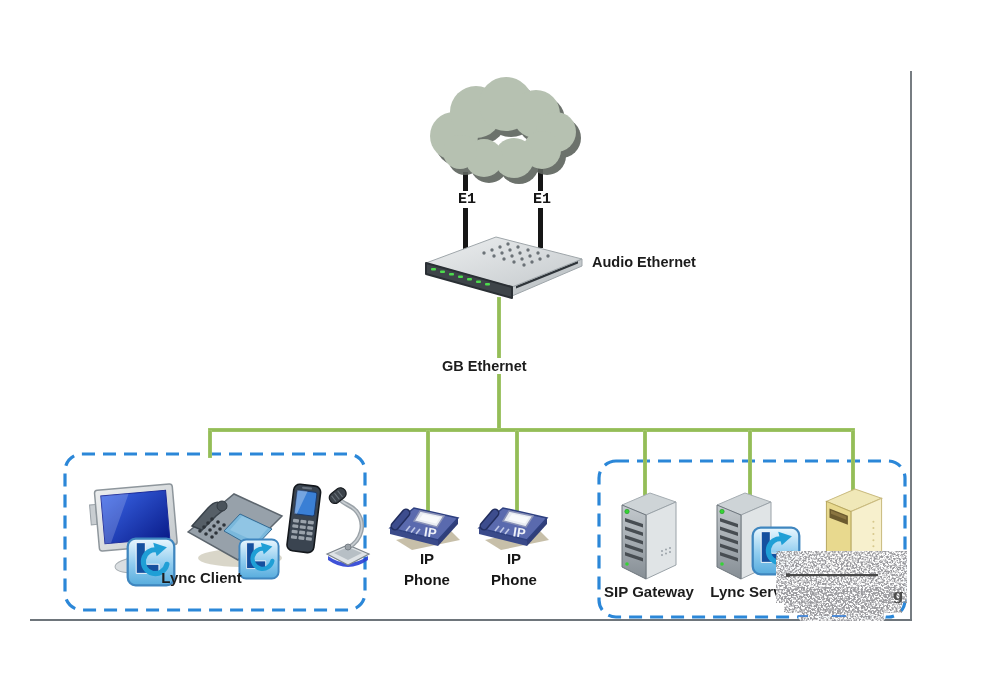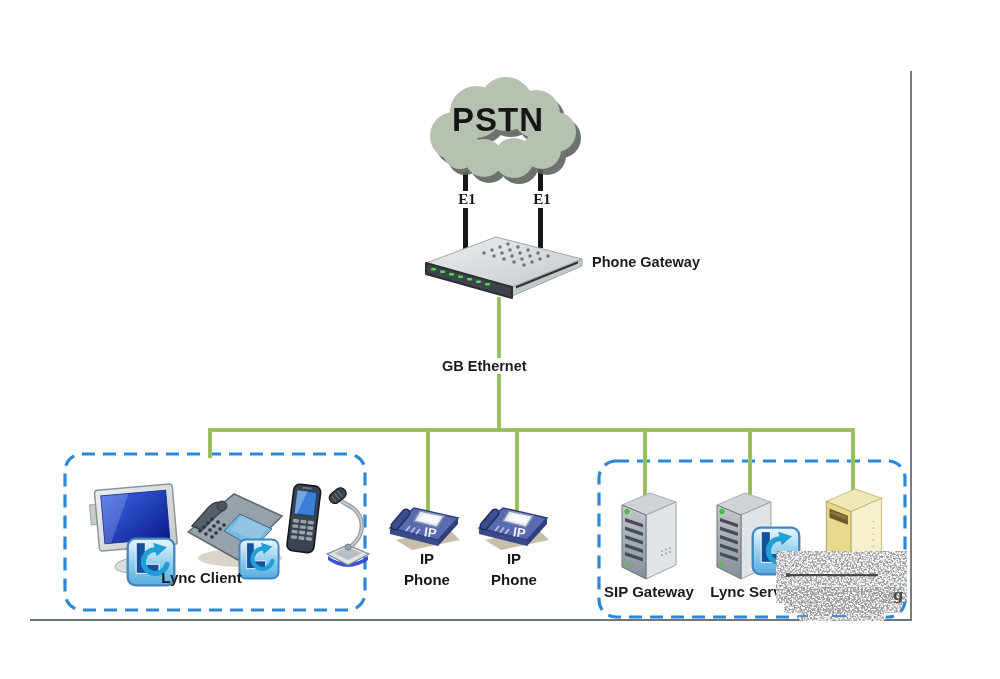--- a/index.html
+++ b/index.html
@@ -4,21 +4,21 @@
 <style>
   html,body{margin:0;padding:0;background:#ffffff;}
   #canvas{position:relative;width:1000px;height:679px;background:#ffffff;overflow:hidden;
           font-family:"Liberation Sans",sans-serif;color:#161616;}
   .abs{position:absolute;}
   .lbl{font-weight:700;color:#1c1c1c;}
   .green-line{background:#94bd58;box-shadow:0 0 0 0.5px #aacb77 inset;z-index:2;}
   .black-line{background:#161616;z-index:1;}
   .frame-line{background:#777d82;z-index:0;}
   .e1lbl{background:#ffffff;padding:0 2px;font-size:15px;font-weight:700;z-index:3;text-align:center;
-         font-family:Liberation Serif, serif;}
+         font-family:Liberation Mono, monospace;}
   .white-bg{background:#ffffff;z-index:3;}
   .icon-svg{position:absolute;z-index:2;}
   .dash-box{position:absolute;z-index:1;}
   #pstn-label{font-size:33px;font-weight:800;letter-spacing:1px;text-align:center;z-index:3;}
   #gw-label{font-size:14.5px;z-index:3;}
   #eth-label{font-size:14.5px;text-align:left;z-index:3;}
   .grp-label{font-size:15px;text-align:center;z-index:3;}
   .ip-label{font-size:15px;line-height:21px;text-align:center;z-index:3;font-weight:700;}
   #noise-layer{z-index:5;}
   #wm-char{z-index:6;font-size:15px;font-weight:700;color:#4c4c4c;
@@ -135,21 +135,20 @@
         <circle cx="58" cy="38" r="26"></circle>
         <circle cx="88" cy="30" r="27"></circle>
       <circle cx="118" cy="40" r="24"></circle>
         <circle cx="138" cy="58" r="20"></circle>
         <circle cx="124" cy="76" r="19"></circle>
       <circle cx="96" cy="84" r="20"></circle>
         <circle cx="66" cy="84" r="19"></circle>
         <circle cx="42" cy="78" r="17"></circle>
     </g>
   </svg>
-  <div class="abs" id="pstn-label" style="left:418px;top:101px;width:160px;">PSTN</div>
 
   <div class="abs black-line" style="left:463px;top:172px;width:5px;height:78px;"></div>
   <div class="abs black-line" style="left:538px;top:168px;width:5px;height:80px;"></div>
   <div class="abs e1lbl" style="left:450px;top:191px;width:30px;">E1</div>
   <div class="abs e1lbl" style="left:525px;top:191px;width:30px;">E1</div>
 
   <svg class="icon-svg" style="left:420px;top:233px;" width="168" height="68" viewBox="0 0 168 68">
     <polygon points="92,54 162,26 162,33 92,63" fill="#c3c8cb" stroke="#9fa6aa" stroke-width="1"></polygon>
     <polygon points="96,53 158,28 158,30.5 96,55.5" fill="#2f353a"></polygon>
     <polygon points="6,30 76,4 162,26 92,54" fill="url(#topGrad)" stroke="#9fa6aa" stroke-width="1"></polygon>
@@ -179,21 +178,21 @@
     <g fill="#4ddc4d">
       <rect x="11" y="35" width="5" height="2.6" rx="1"></rect>
         <rect x="20" y="37.5" width="5" height="2.6" rx="1"></rect>
       <rect x="29" y="40" width="5" height="2.6" rx="1"></rect>
         <rect x="38" y="42.5" width="5" height="2.6" rx="1"></rect>
       <rect x="47" y="45" width="5" height="2.6" rx="1"></rect>
         <rect x="56" y="47.5" width="5" height="2.6" rx="1"></rect>
       <rect x="65" y="50" width="5" height="2.6" rx="1"></rect>
     </g>
   </svg>
-  <div class="abs lbl" id="gw-label" style="left:592px;top:254px;">Phone Gateway</div>
+  <div class="abs lbl" id="gw-label" style="left:592px;top:254px;">Audio Ethernet</div>
 
   <div class="abs green-line" style="left:497px;top:297px;width:4px;height:134px;"></div>
   <div class="abs lbl white-bg" id="eth-label" style="left:442px;top:358px;width:112px;">GB Ethernet</div>
 
   <div class="abs green-line" style="left:208px;top:428px;width:647px;height:4px;"></div>
   <div class="abs green-line" style="left:208px;top:430px;width:4px;height:28px;"></div>
   <div class="abs green-line" style="left:426px;top:430px;width:4px;height:82px;"></div>
   <div class="abs green-line" style="left:515px;top:430px;width:4px;height:82px;"></div>
   <div class="abs green-line" style="left:643px;top:430px;width:4px;height:68px;"></div>
   <div class="abs green-line" style="left:748px;top:430px;width:4px;height:68px;"></div>

